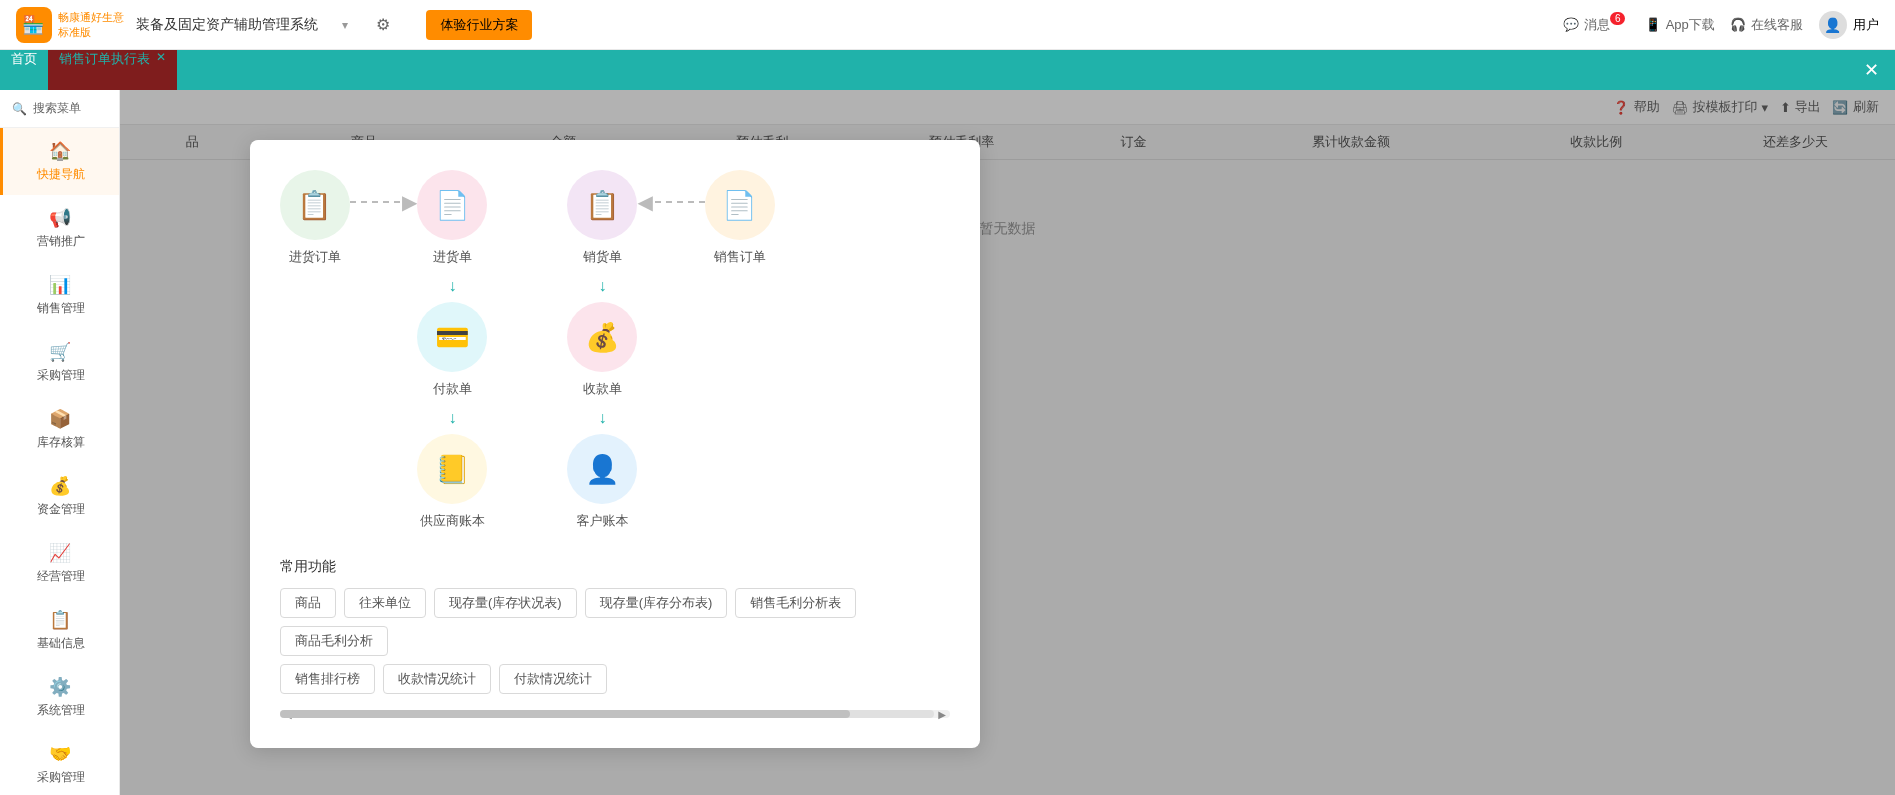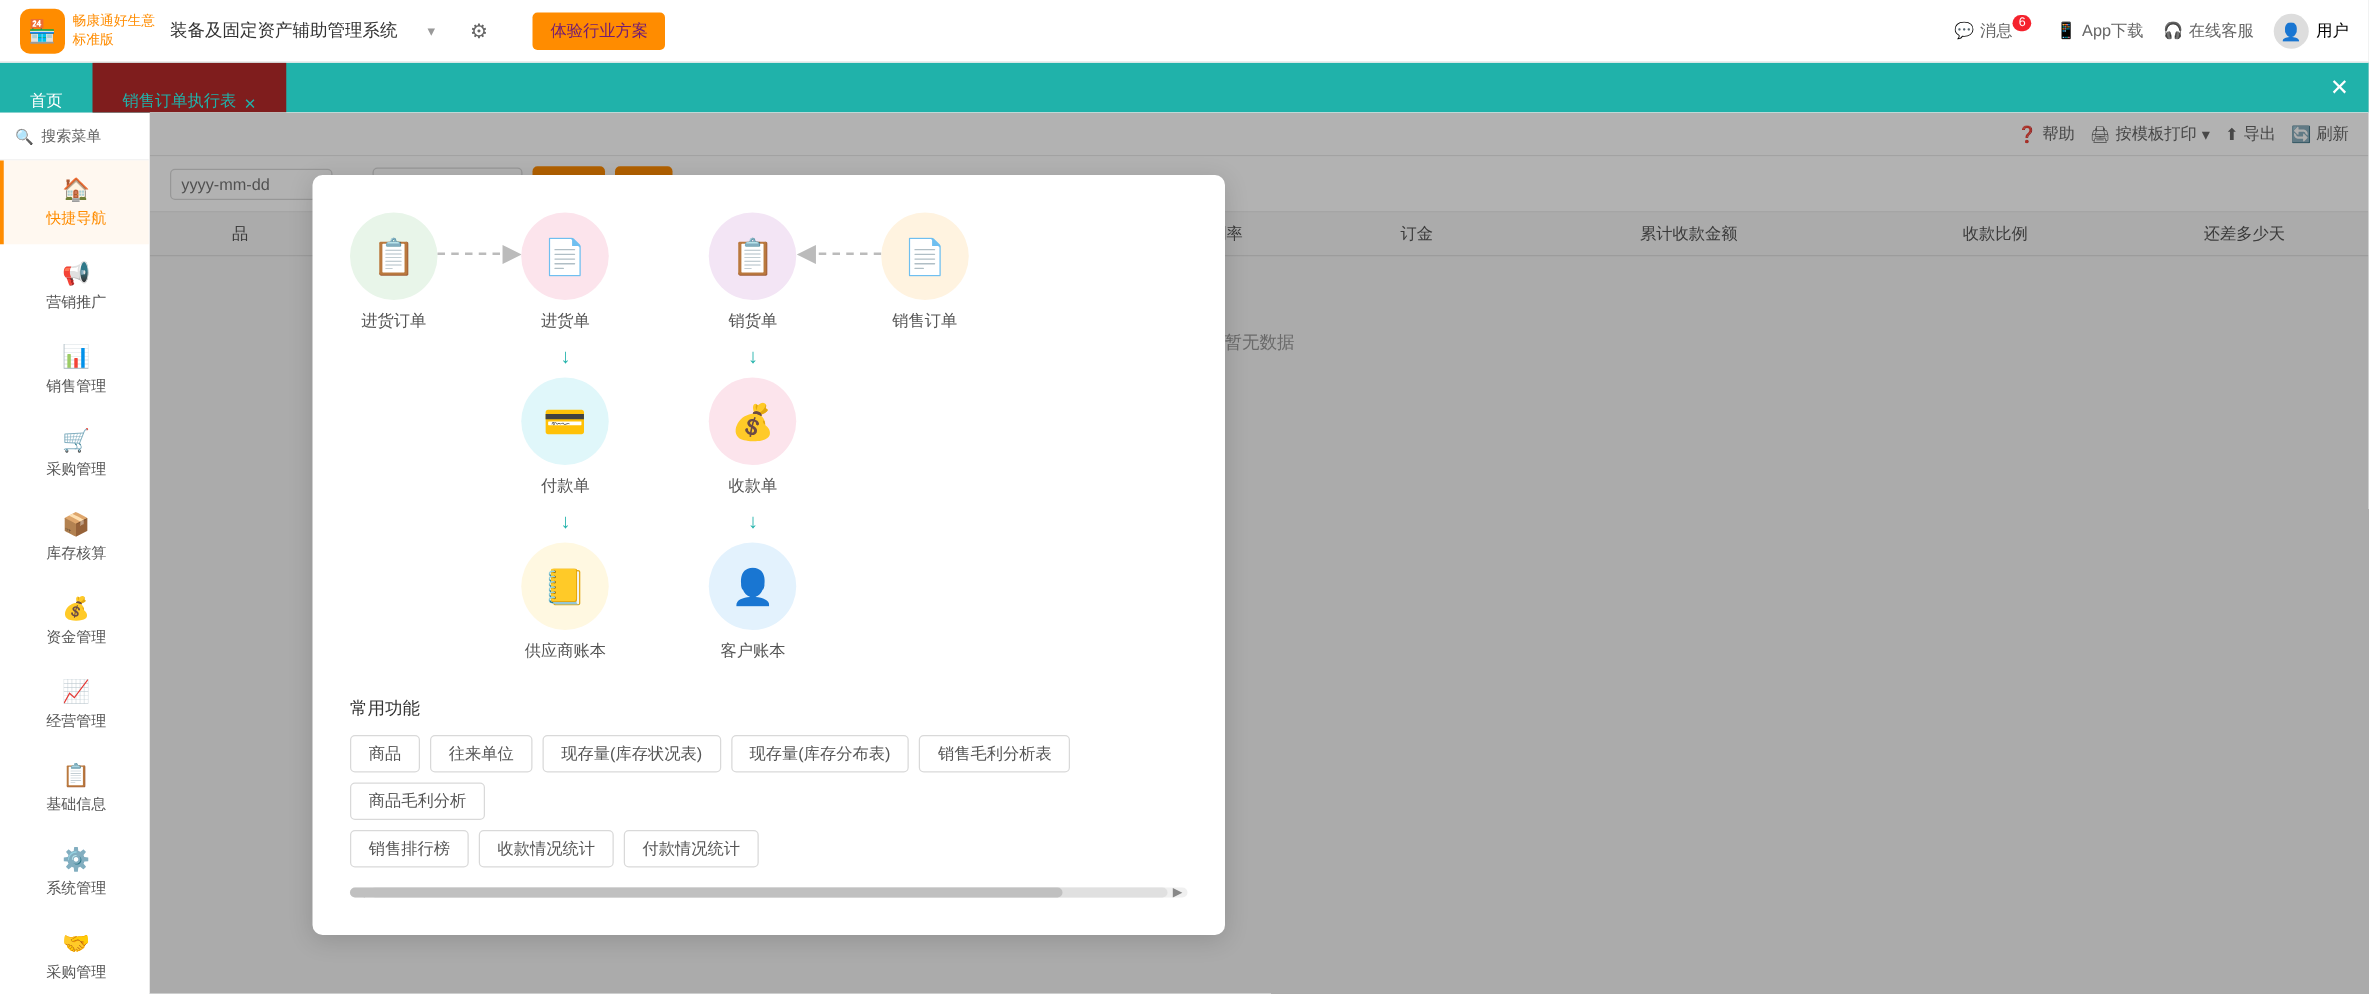--- a/index.html
+++ b/index.html
@@ -38,21 +38,21 @@
       display: flex;
       align-items: center;
       gap: 24px;
       flex: 1;
     }
     .system-title { font-size: 14px; color: #333; }
     .system-title-arrow { color: #999; font-size: 12px; }
     .settings-icon { color: #666; font-size: 16px; margin-left: 4px; cursor: pointer; }
     .trial-btn {
       background: #ff8c00;
-      color: #701a75;
+      color: #000000;
       border: none;
       border-radius: 4px;
       padding: 6px 14px;
       font-size: 13px;
       cursor: pointer;
       margin-left: 12px;
     }
     .header-right {
       display: flex;
       align-items: center;
@@ -98,22 +98,22 @@
     
     .tab-bar {
       display: flex;
       align-items: center;
       background: #20b2aa;
       height: 40px;
       padding: 0 0 0 0;
     }
     .tab-item {
       display: flex;
-      align-items: flex-end;
-      padding: 0 24px;
+      align-items: flex-start;
+      padding: 0 11px;
       height: 100%;
       font-size: 13px;
       cursor: pointer;
       color: rgba(255,255,255,0.85);
       position: relative;
     }
     .tab-item.active {
       background: #7f1d1d;
       color: #20b2aa;
       font-weight: 400;
@@ -519,32 +519,20 @@
       <div class="toolbar-action">
         <span>⬆</span>
         <span>导出</span>
       </div>
       <div class="toolbar-action">
         <span>🔄</span>
         <span>刷新</span>
       </div>
     </div>
 
-    <div class="filter-bar">
-      <div class="filter-row">
-        <input class="date-input" type="text" placeholder="yyyy-mm-dd" style="">
-        <span style="color:#aaa;">📅</span>
-        <select class="filter-select">
-          <option>单据状态</option>
-        </select>
-        <button class="btn-search">查询</button>
-        <button class="btn-settings">设置</button>
-      </div>
-      <span class="more-conditions">更多条件</span>
-    </div>
 
     <div class="table-header">
       <div class="col col-sm">品</div>
       <div class="col">商品</div>
       <div class="col">金额</div>
       <div class="col">预估毛利</div>
       <div class="col">预估毛利率</div>
       <div class="col col-sm">订金</div>
       <div class="col col-lg">累计收款金额</div>
       <div class="col">收款比例</div>

